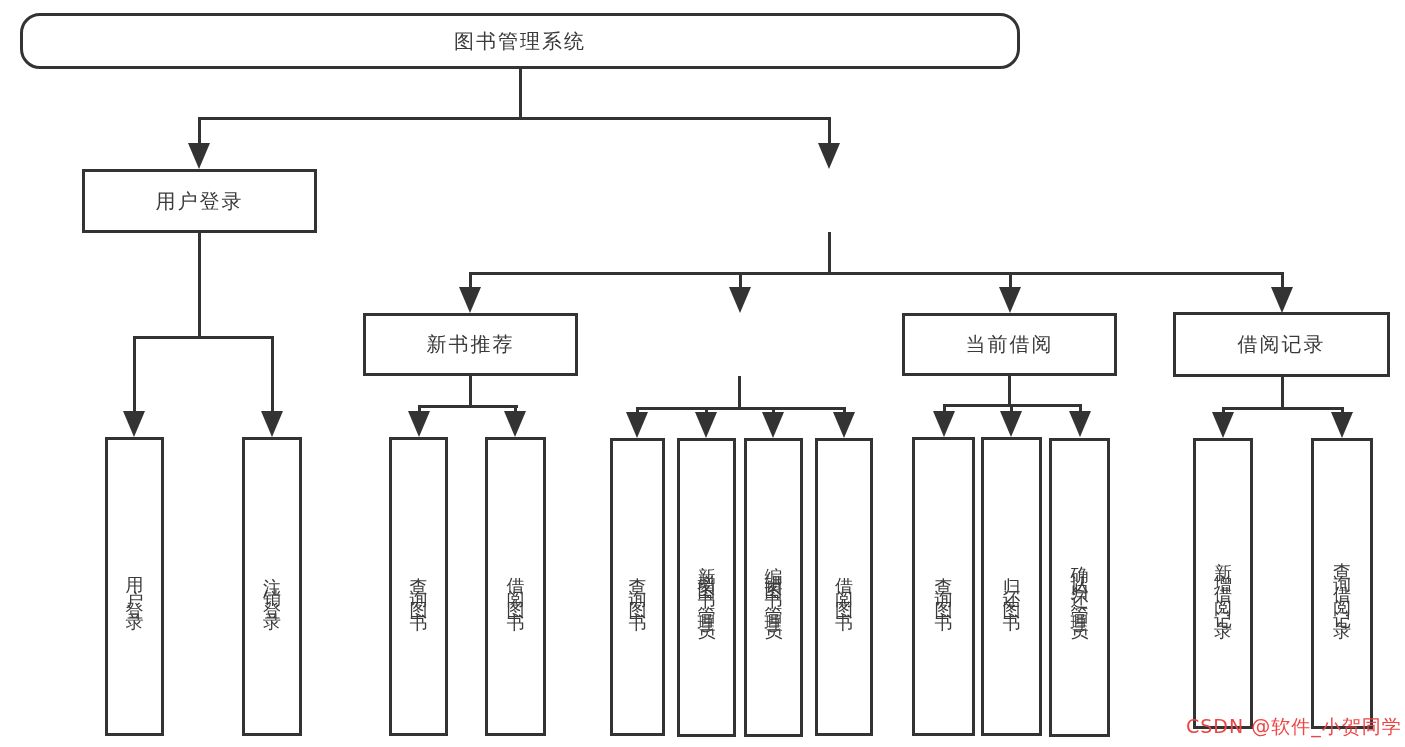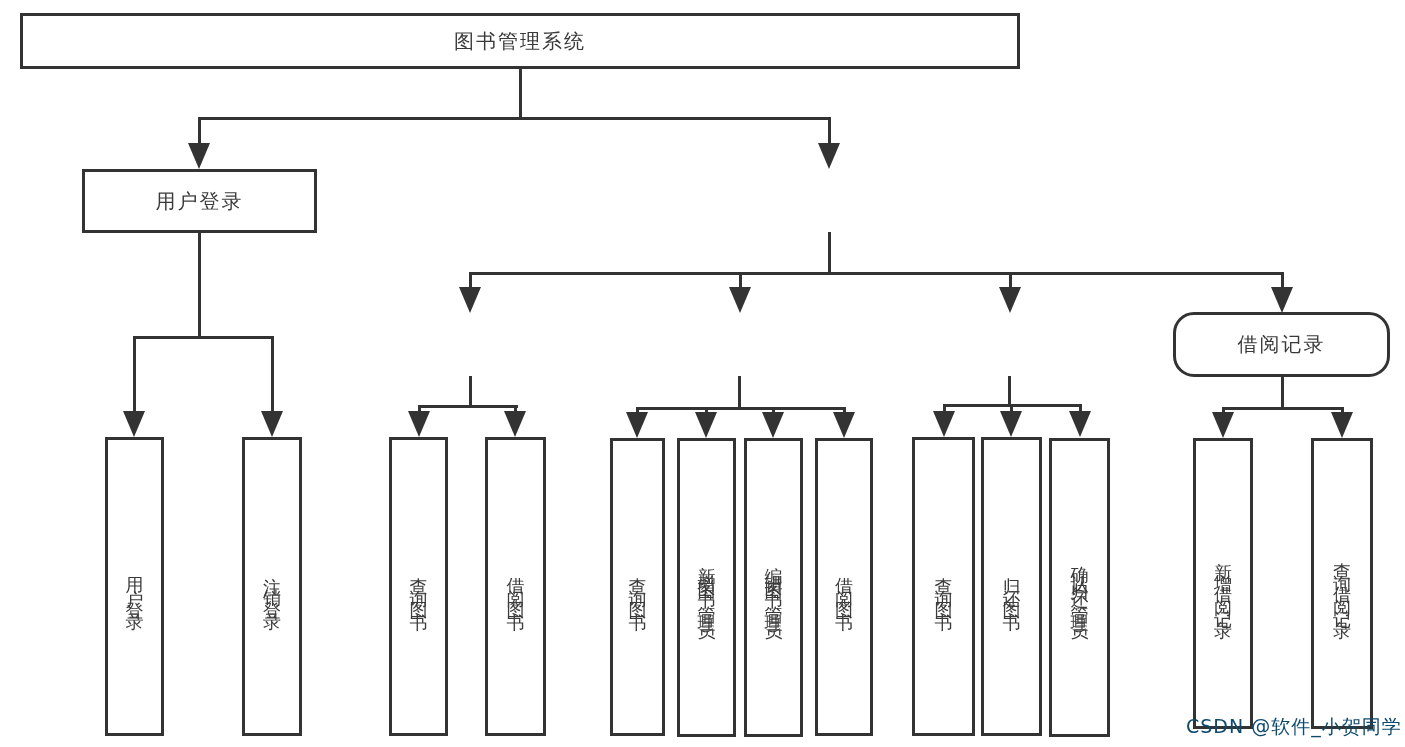--- a/index.html
+++ b/index.html
@@ -51,32 +51,32 @@
     height: 0;
     border-left: 11px solid transparent;
     border-right: 11px solid transparent;
     border-top: 26px solid #333333;
   }
   .watermark {
     position: absolute;
     left: 1186px;
     top: 714px;
     font-size: 19px;
-    color: #0c4a6e;
+    color: #ef4444;
     letter-spacing: 1px;
     white-space: nowrap;
     z-index: 5;
   }
 </style>
 </head>
 <body>
 
 <div id="canvas">
 
-  <div class="box hbox" style="left:20px; top:13px; width:1000px; height:56px;">
+  <div class="box hbox" style="left:20px; top:13px; width:1000px; height:56px;border-radius:20px;">
     <span>图书管理系统</span>
   </div>
 
   <div class="line" style="left:519px; top:69px; width:3px; height:49px;"></div>
   <div class="line" style="left:198px; top:117px; width:633px; height:3px;"></div>
   <div class="line" style="left:198px; top:120px; width:3px; height:25px;"></div>
   <div class="arrowhead" style="left:188px; top:143px;"></div>
   <div class="line" style="left:828px; top:120px; width:3px; height:25px;"></div>
   <div class="arrowhead" style="left:818px; top:143px;"></div>
 
@@ -95,21 +95,27 @@
   <div class="line" style="left:469px; top:272px; width:815px; height:3px;"></div>
   <div class="line" style="left:469px; top:275px; width:3px; height:14px;"></div>
   <div class="arrowhead" style="left:459px; top:287px;"></div>
   <div class="line" style="left:739px; top:275px; width:3px; height:14px;"></div>
   <div class="arrowhead" style="left:729px; top:287px;"></div>
   <div class="line" style="left:1009px; top:275px; width:3px; height:14px;"></div>
   <div class="arrowhead" style="left:999px; top:287px;"></div>
   <div class="line" style="left:1281px; top:275px; width:3px; height:14px;"></div>
   <div class="arrowhead" style="left:1271px; top:287px;"></div>
 
-  <div class="box hbox" style="left:1173px; top:312px; width:217px; height:65px;border-radius:21px;">
+  <div class="box hbox" style="left:363px; top:313px; width:215px; height:63px;">
+    <span>新书推荐</span>
+  </div>
+  <div class="box hbox" style="left:902px; top:313px; width:215px; height:63px;">
+    <span>当前借阅</span>
+  </div>
+  <div class="box hbox" style="left:1173px; top:312px; width:217px; height:65px;">
     <span>借阅记录</span>
   </div>
 
   <div class="line" style="left:469px; top:376px; width:3px; height:31px;"></div>
   <div class="line" style="left:418px; top:405px; width:100px; height:3px;"></div>
   <div class="line" style="left:418px; top:408px; width:3px; height:5px;"></div>
   <div class="arrowhead" style="left:408px; top:411px;"></div>
   <div class="line" style="left:514px; top:408px; width:3px; height:5px;"></div>
   <div class="arrowhead" style="left:504px; top:411px;"></div>
 

